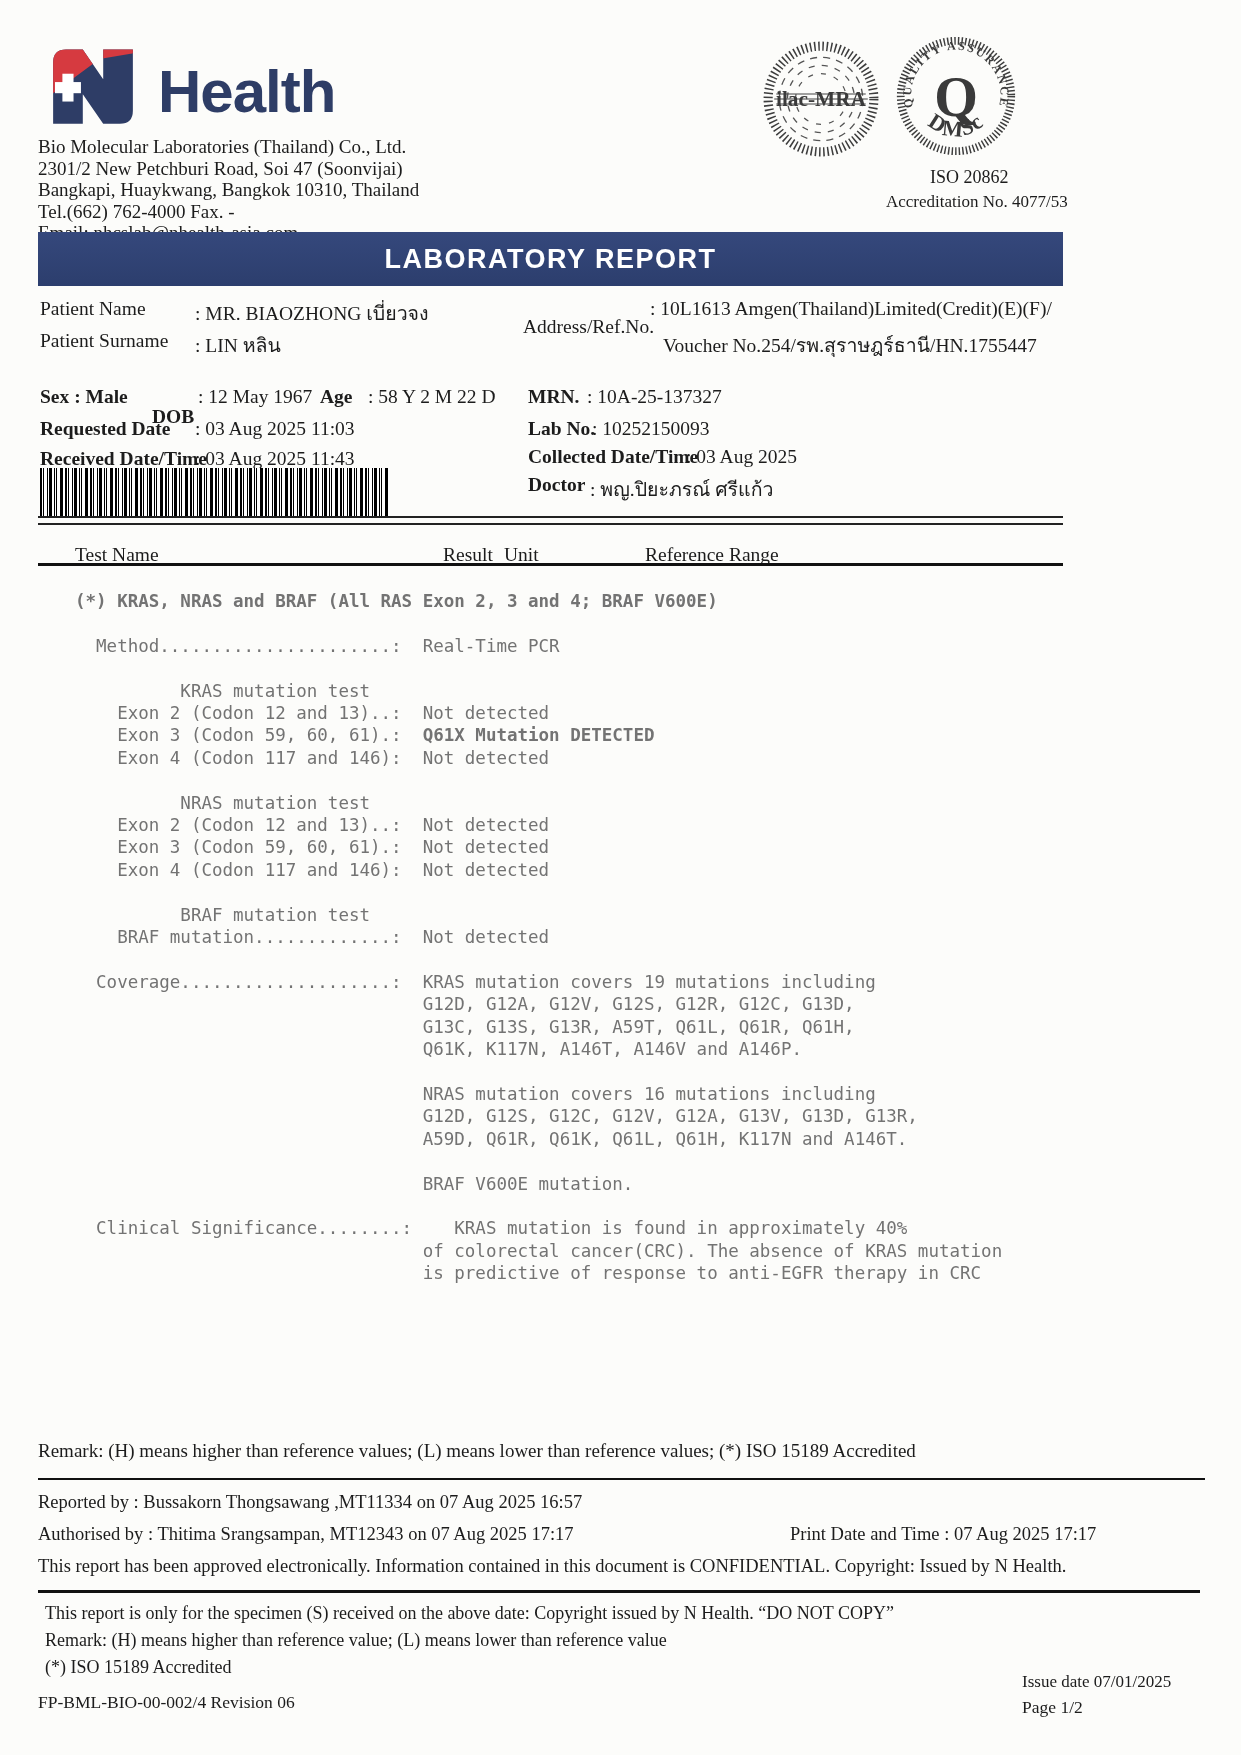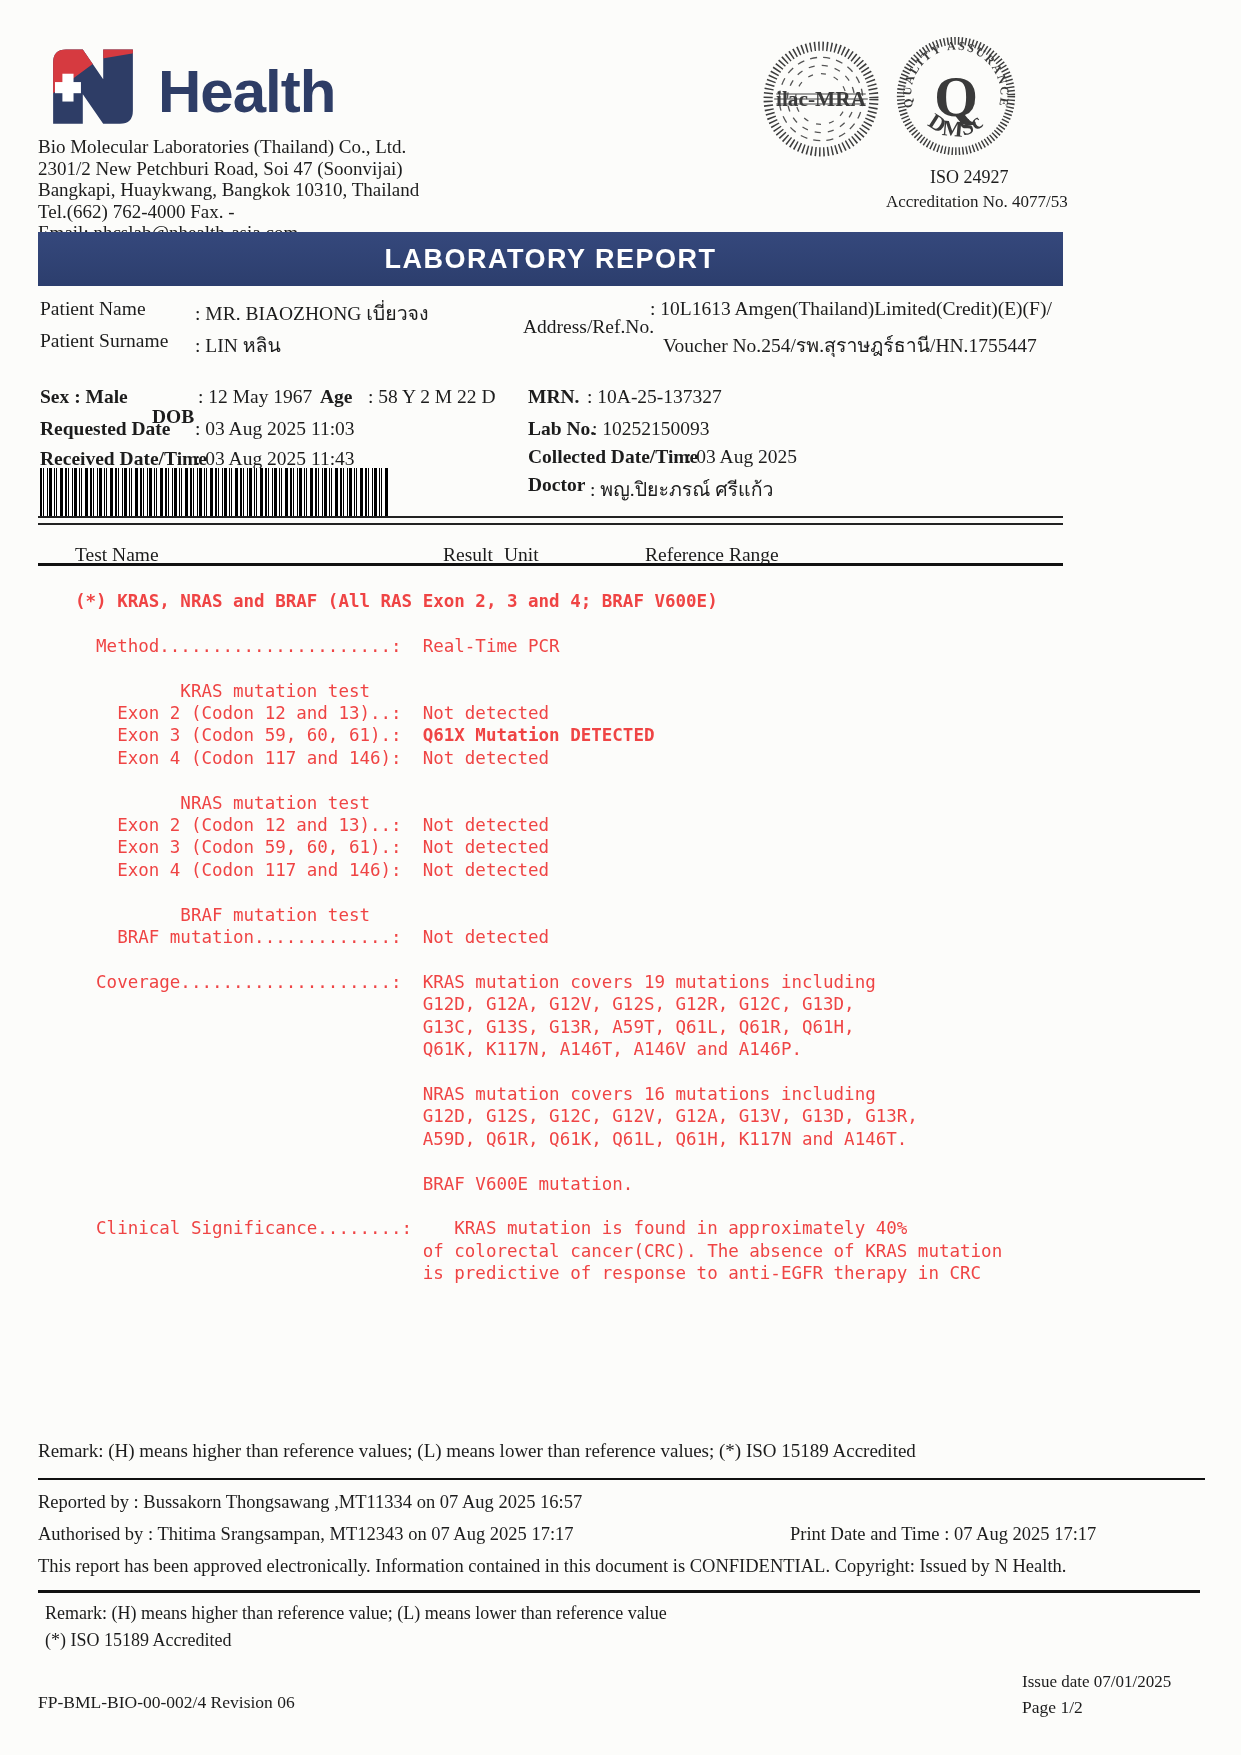--- a/index.html
+++ b/index.html
@@ -31,21 +31,21 @@
       #000 20px,#000 23px,#fff 23px,#fff 25px);}
   
   .tbl-rule-top{position:absolute;left:38px;top:516px;width:1025px;height:5px;
                 border-top:2px solid #222;border-bottom:2px solid #222;}
   .tbl-head{position:absolute;left:38px;top:530px;width:1025px;font-size:19.5px;}
   .tbl-head span{position:absolute;white-space:nowrap;}
   .tbl-rule-bottom{position:absolute;left:38px;top:563px;width:1025px;border-top:3px solid #111;}
   
   .report-body{position:absolute;left:75px;top:590px;
                font-family:"DejaVu Sans Mono",monospace;font-size:17.5px;line-height:22.4px;
-               white-space:pre;color:#ef4444;}
+               white-space:pre;color:#737373;}
   .rline{min-height:22.4px;}
   .bold{font-weight:700;}
   
   .remark-top{position:absolute;left:38px;top:1440px;font-size:19px;}
   .rule-a{position:absolute;left:38px;top:1478px;width:1167px;border-top:2.5px solid #111;}
   .signoff{position:absolute;left:38px;top:1490px;width:1180px;font-size:18.5px;}
   .signoff div{position:absolute;white-space:nowrap;}
   .rule-b{position:absolute;left:38px;top:1590px;width:1162px;border-top:3px solid #111;}
   .bottom-notes{position:absolute;left:45px;top:1600px;font-size:18px;line-height:27px;}
   .form-code{position:absolute;left:38px;top:1692px;font-size:17.5px;}
@@ -106,21 +106,21 @@
       <text font-family="Liberation Serif, serif" font-size="12.5" font-weight="700" letter-spacing="2">
         <textPath href="#arcTop" startOffset="50%" text-anchor="middle">QUALITY  ASSURANCE</textPath>
       </text>
       <text x="65" y="86" text-anchor="middle" font-family="Liberation Serif, serif" font-weight="700" font-size="58">Q</text>
       <text font-family="Liberation Serif, serif" font-size="23" font-weight="700" letter-spacing="1">
         <textPath href="#arcBottom" startOffset="50%" text-anchor="middle">DMSc</textPath>
       </text>
     </svg>
   </div>
 
-  <div class="iso-line">ISO 24927</div>
+  <div class="iso-line">ISO 20862</div>
   <div class="accred-line">Accreditation No. 4077/53</div>
 
   <div class="banner">
     <span>LABORATORY REPORT</span>
   </div>
 
   <div class="patient">
     <span style="left:2px;top:10px;">Patient Name</span>
     <span style="left:157px;top:10px;">: MR. BIAOZHONG เบี่ยวจง</span>
     <span style="left:2px;top:42px;">Patient Surname</span>
@@ -172,20 +172,21 @@
   <div class="signoff">
     <div style="left:0;top:2px;">Reported by : Bussakorn Thongsawang ,MT11334 on 07 Aug 2025 16:57</div>
     <div style="left:0;top:34px;">Authorised by : Thitima Srangsampan, MT12343 on 07 Aug 2025 17:17</div>
     <div style="left:752px;top:34px;">Print Date and Time : 07 Aug 2025 17:17</div>
     <div style="left:0;top:66px;">This report has been approved electronically. Information contained in this document is CONFIDENTIAL. Copyright: Issued by N Health.</div>
   </div>
 
   <div class="rule-b"></div>
 
   <div class="bottom-notes">
+    <div>This report is only for the specimen (S) received on the above date: Copyright issued by N Health. “DO NOT COPY”</div>
     <div>Remark: (H) means higher than reference value; (L) means lower than reference value</div>
     <div>(*)  ISO 15189  Accredited</div>
   </div>
 
   <div class="form-code">FP-BML-BIO-00-002/4 Revision 06</div>
   <div class="issue">Issue date 07/01/2025</div>
   <div class="pageno">Page 1/2</div>
 
 </div>
 

